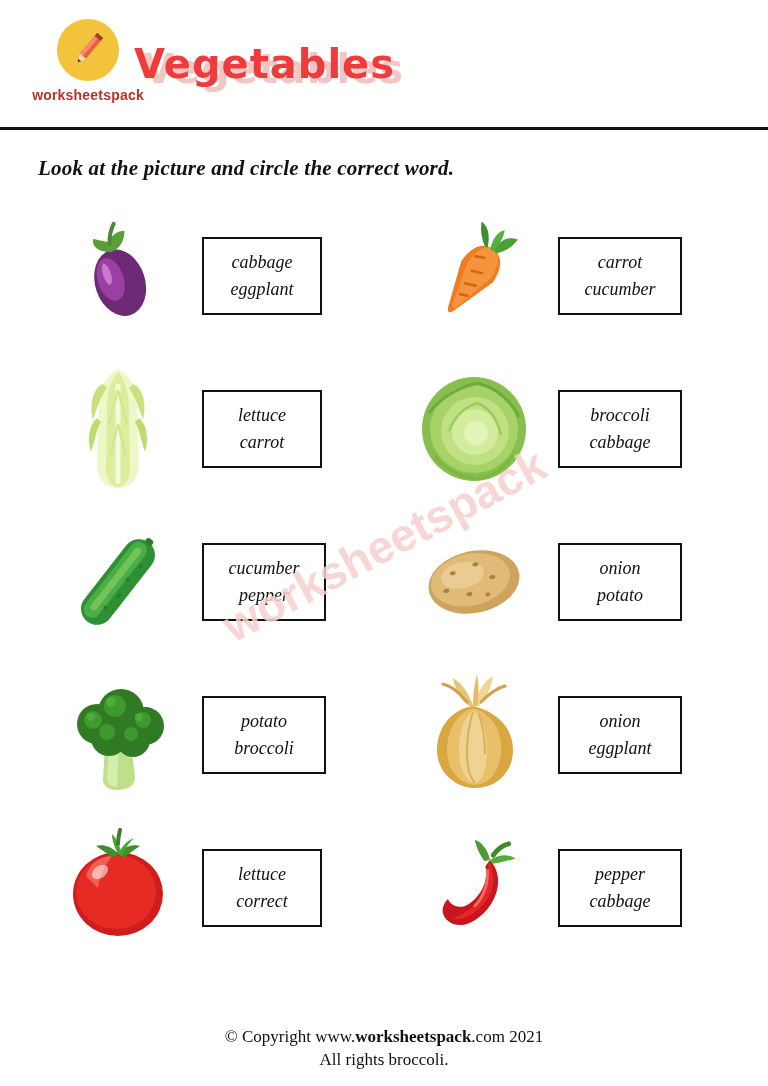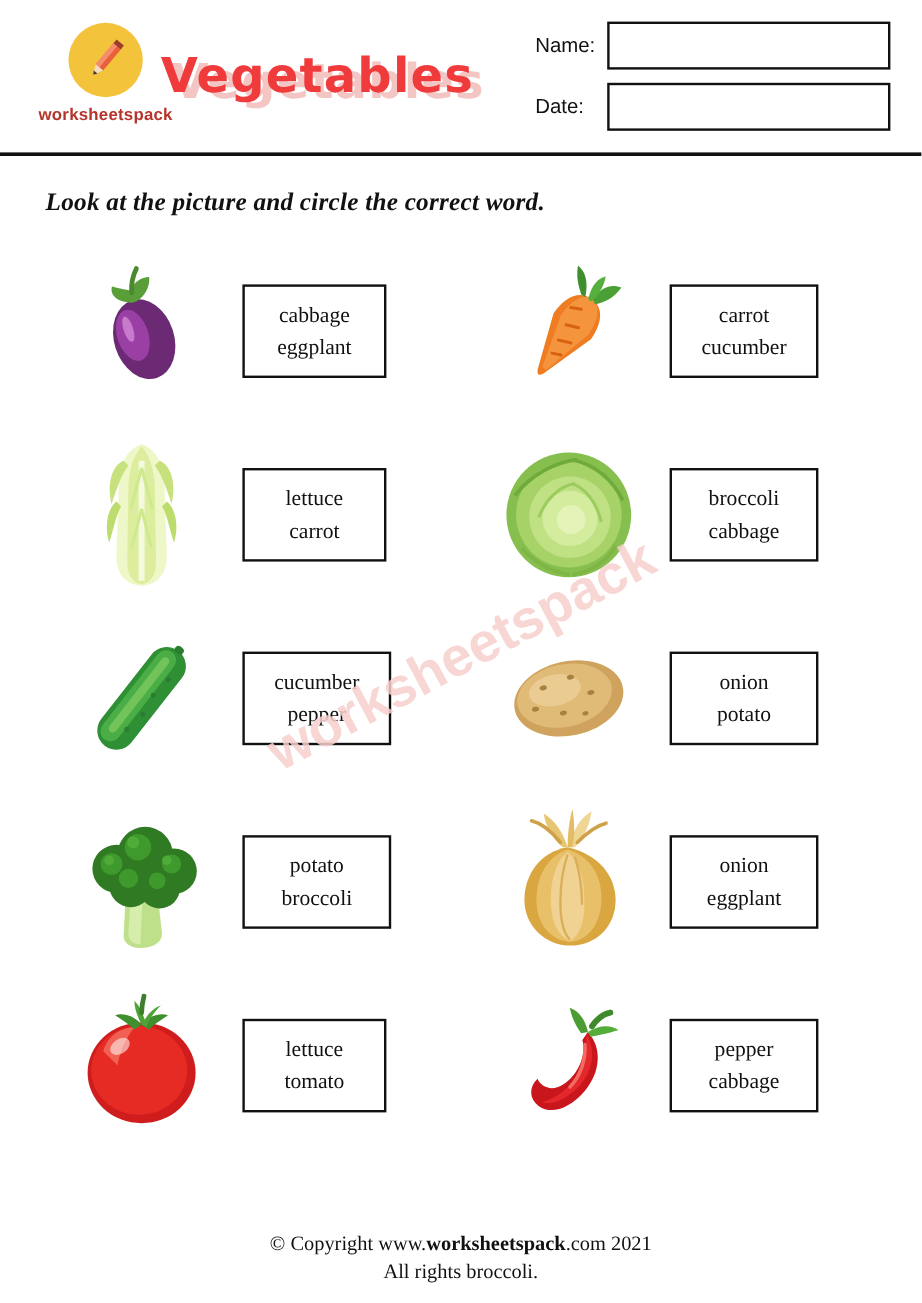--- a/index.html
+++ b/index.html
@@ -153,20 +153,21 @@
     min-height: 78px;
     border: 2px solid #111111;
     background: transparent;
     display: flex;
     flex-direction: column;
     align-items: center;
     justify-content: center;
     gap: 9px;
     padding: 6px 15px;
     box-sizing: border-box;
+    font-style: italic;
   }
   .answer-box.wide { width: 124px; }
   .opt {
     font-family: "Liberation Serif", serif;
     font-size: 18px;
     color: #111111;
     line-height: 1;
   }
 
   
@@ -221,30 +222,20 @@
         </svg>
       </div>
       <div class="brand-name">worksheetspack</div>
     </div>
 
     <div class="title-wrap">
       <div class="title-shadow">Vegetables</div>
       <div class="title">Vegetables</div>
     </div>
 
-    <div class="fields">
-      <div class="field-row">
-        <div class="field-label">Name:</div>
-        <div class="field-box"></div>
-      </div>
-      <div class="field-row">
-        <div class="field-label">Date:</div>
-        <div class="field-box"></div>
-      </div>
-    </div>
   </div>
 
   <div class="instruction">Look at the picture and circle the correct word.</div>
 
   <div class="watermark">worksheetspack</div>
 
   <div class="grid">
 
     <div class="cell">
       <div class="pic">
@@ -439,21 +430,21 @@
           <ellipse cx="44" cy="44" rx="9" ry="6" transform="rotate(-35 44 44)" fill="#ffffff" opacity=".55"></ellipse>
           <path d="M62 26 C56 18 46 16 40 18 C46 22 52 26 56 30 Z" fill="#3f8f2e"></path>
           <path d="M62 26 C68 18 78 16 84 18 C78 22 72 26 68 30 Z" fill="#3f8f2e"></path>
           <path d="M62 26 C58 18 56 12 56 6 C62 12 64 20 66 26 Z" fill="#4da336"></path>
           <path d="M62 26 C66 18 72 12 78 10 C72 16 68 22 66 28 Z" fill="#4da336"></path>
           <path d="M62 16 C62 10 63 6 64 2" stroke="#3d7d2c" stroke-width="4" fill="none" stroke-linecap="round"></path>
         </svg>
       </div>
       <div class="answer-box">
         <div class="opt">lettuce</div>
-        <div class="opt">tomato</div>
+        <div class="opt">correct</div>
       </div>
     </div>
 
     <div class="cell">
       <div class="pic">
         <svg width="130" height="115" viewBox="0 0 130 115">
           <g transform="rotate(35 65 58)">
             <path d="M62 26 C80 30 90 48 88 68 C86 88 76 100 64 100 C54 100 48 92 50 82 C56 86 66 84 70 74 C76 60 72 42 62 34 Z" fill="#c9161c"></path>
             <path d="M62 28 C76 34 84 50 82 66 C80 82 72 94 64 96 C74 84 78 66 74 52 C71 42 66 34 62 28 Z" fill="#e3272b"></path>
             <path d="M66 36 C74 46 78 60 76 72" stroke="#f36a60" stroke-width="3" fill="none" stroke-linecap="round"></path>

